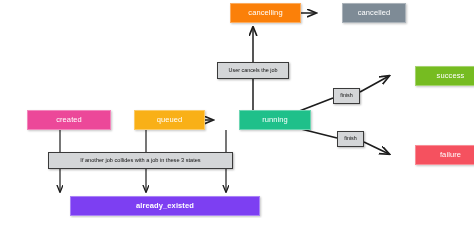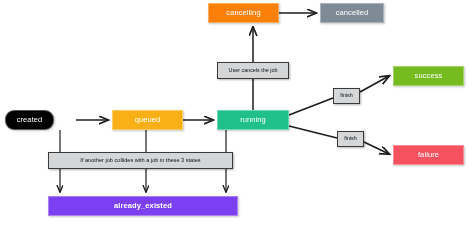--- a/index.html
+++ b/index.html
@@ -31,20 +31,21 @@
     align-items: center;
     justify-content: center;
     color: #ffffff;
     font-size: 7.5px;
     letter-spacing: 0.1px;
     line-height: 1;
     white-space: nowrap;
     box-sizing: border-box;
     border: 1px solid rgba(255,255,255,0.35);
     box-shadow: 1px 1px 2px rgba(0,0,0,0.22);
+    margin-left: 22px;
   }
   .edge-label {
     position: absolute;
     display: flex;
     align-items: center;
     justify-content: center;
     background: #d4d6d8;
     color: #111111;
     font-size: 5.4px;
     line-height: 1;
@@ -90,21 +91,21 @@
     <line x1="60" y1="130" x2="60" y2="152" stroke="#1c1c1c" stroke-width="1.2"></line>
     <line x1="60" y1="169" x2="60" y2="192" stroke="#1c1c1c" stroke-width="1.2" marker-end="url(#arrowhead)"></line>
 
     <line x1="146" y1="130" x2="146" y2="152" stroke="#1c1c1c" stroke-width="1.2"></line>
     <line x1="146" y1="169" x2="146" y2="192" stroke="#1c1c1c" stroke-width="1.2" marker-end="url(#arrowhead)"></line>
 
     <line x1="226" y1="130" x2="226" y2="152" stroke="#1c1c1c" stroke-width="1.2"></line>
     <line x1="226" y1="169" x2="226" y2="192" stroke="#1c1c1c" stroke-width="1.2" marker-end="url(#arrowhead)"></line>
   </svg>
 
-  <div class="node" style="left:5px; top:110px; width:49px; height:20px; background:#000000;border-radius:9px;">
+  <div class="node" style="left:5px; top:110px; width:84px; height:20px; background:#ec4899;">
     <span>created</span>
   </div>
 
   <div class="node" style="left:112px; top:110px; width:71px; height:20px; background:#f9b017;">
     <span>queued</span>
   </div>
 
   <div class="node" style="left:217px; top:110px; width:72px; height:20px; background:#1fc08a;align-items:center;">
     <span>running</span>
   </div>

